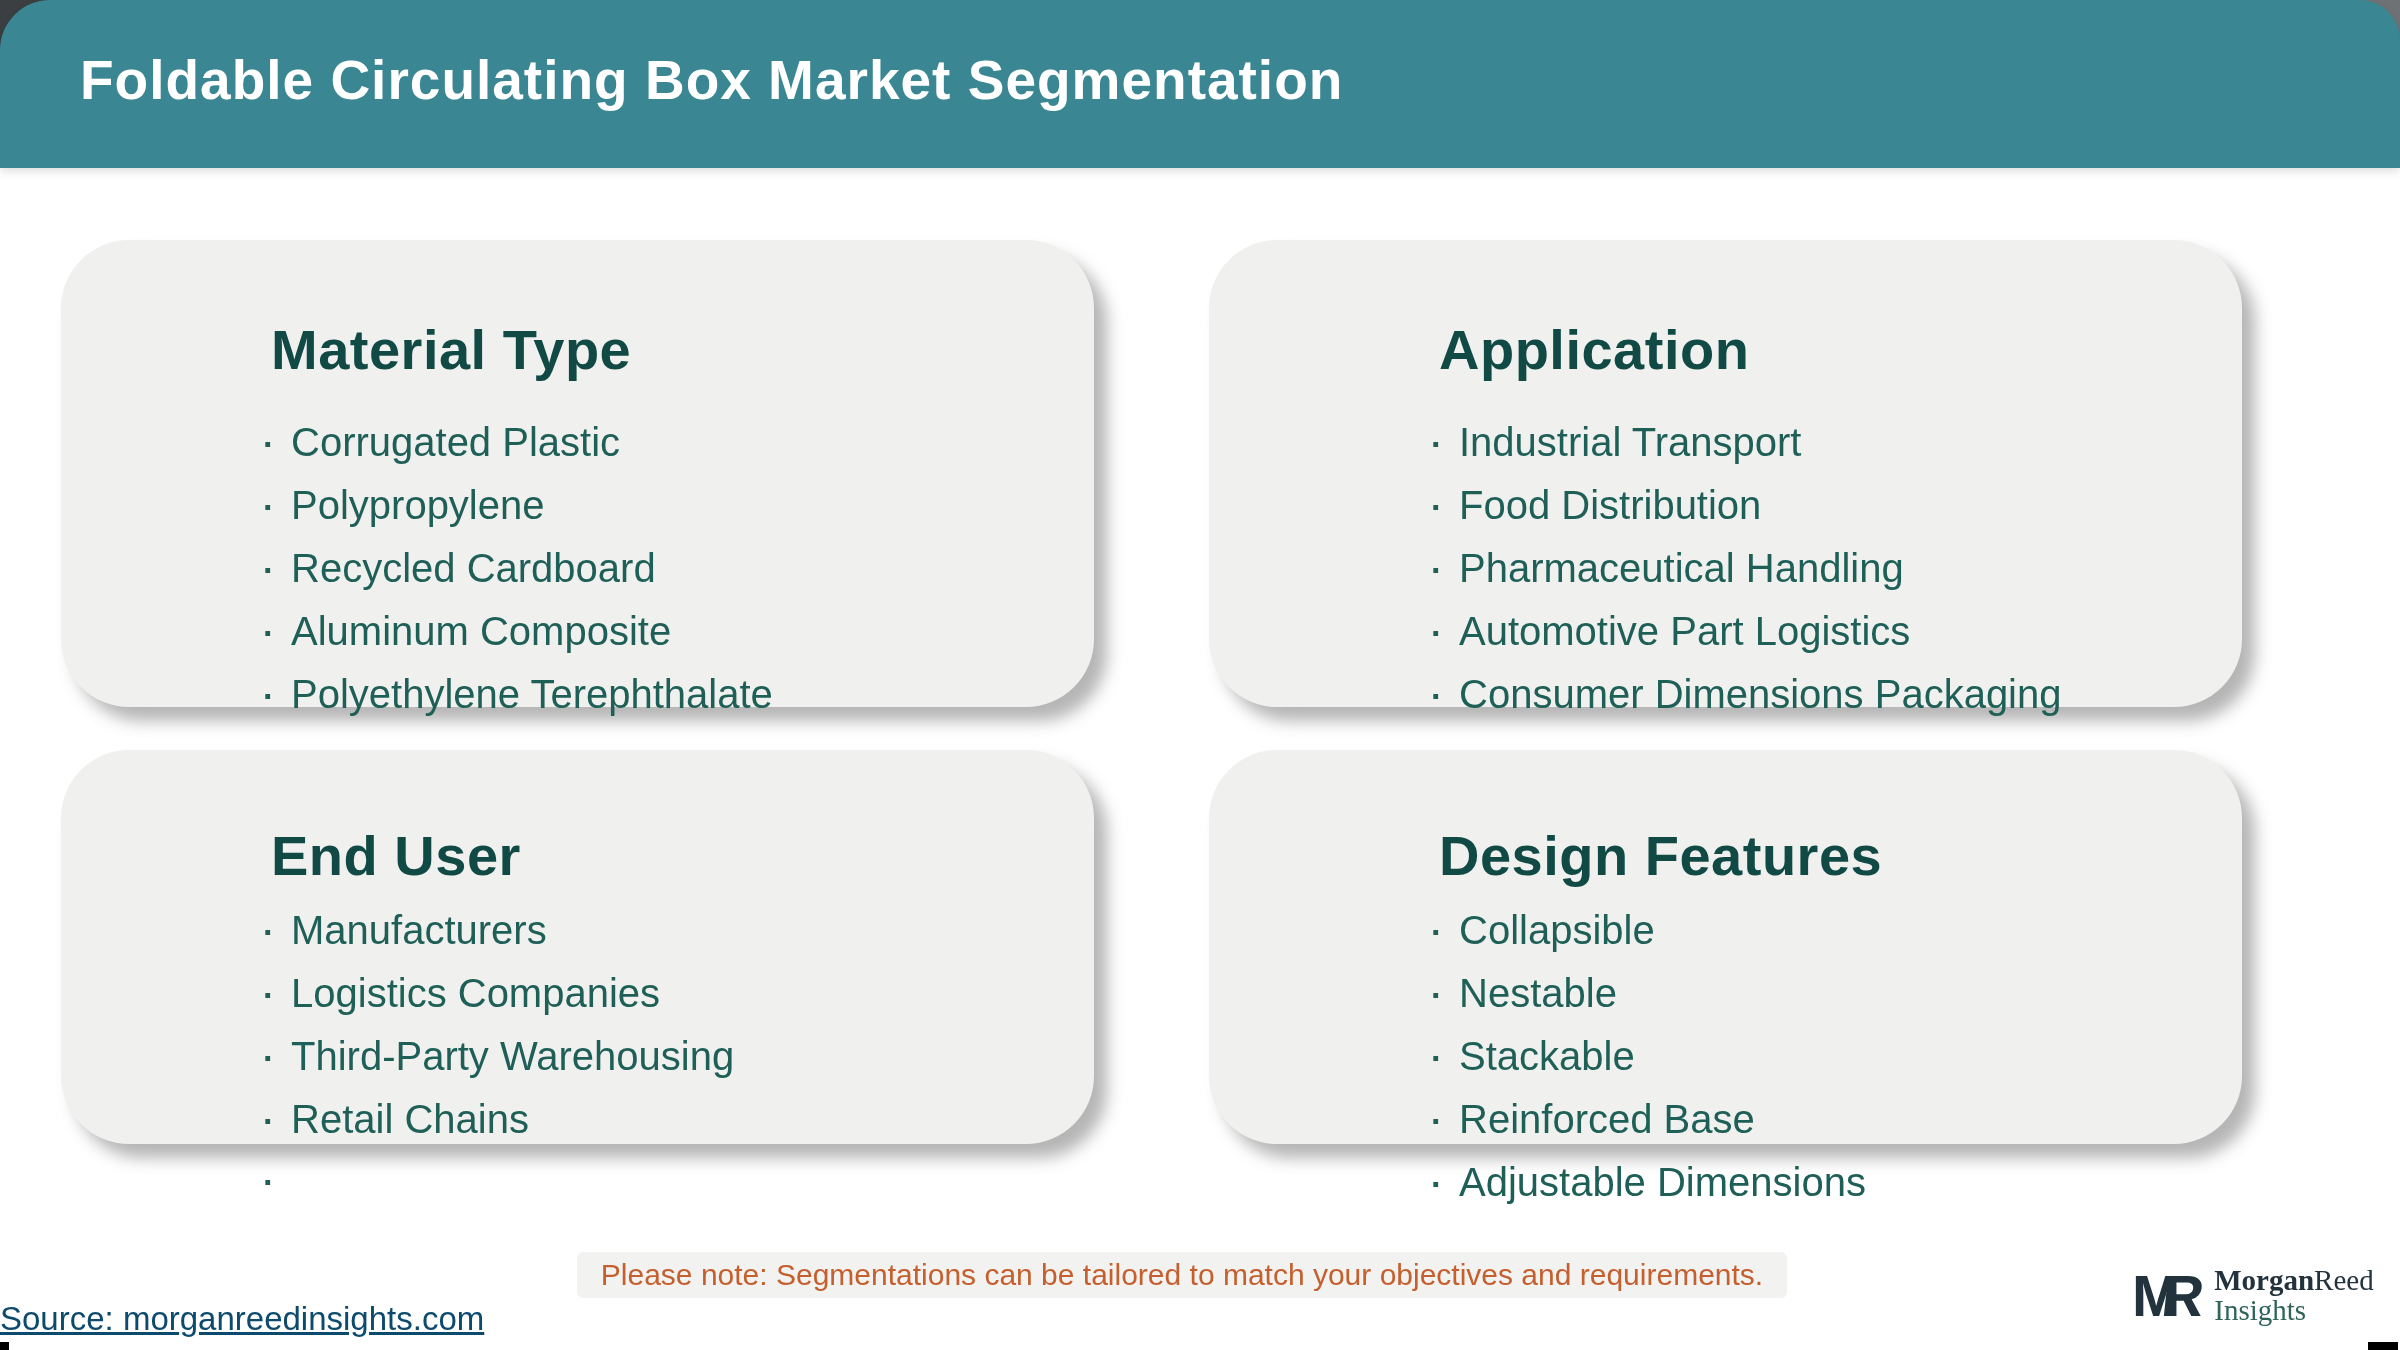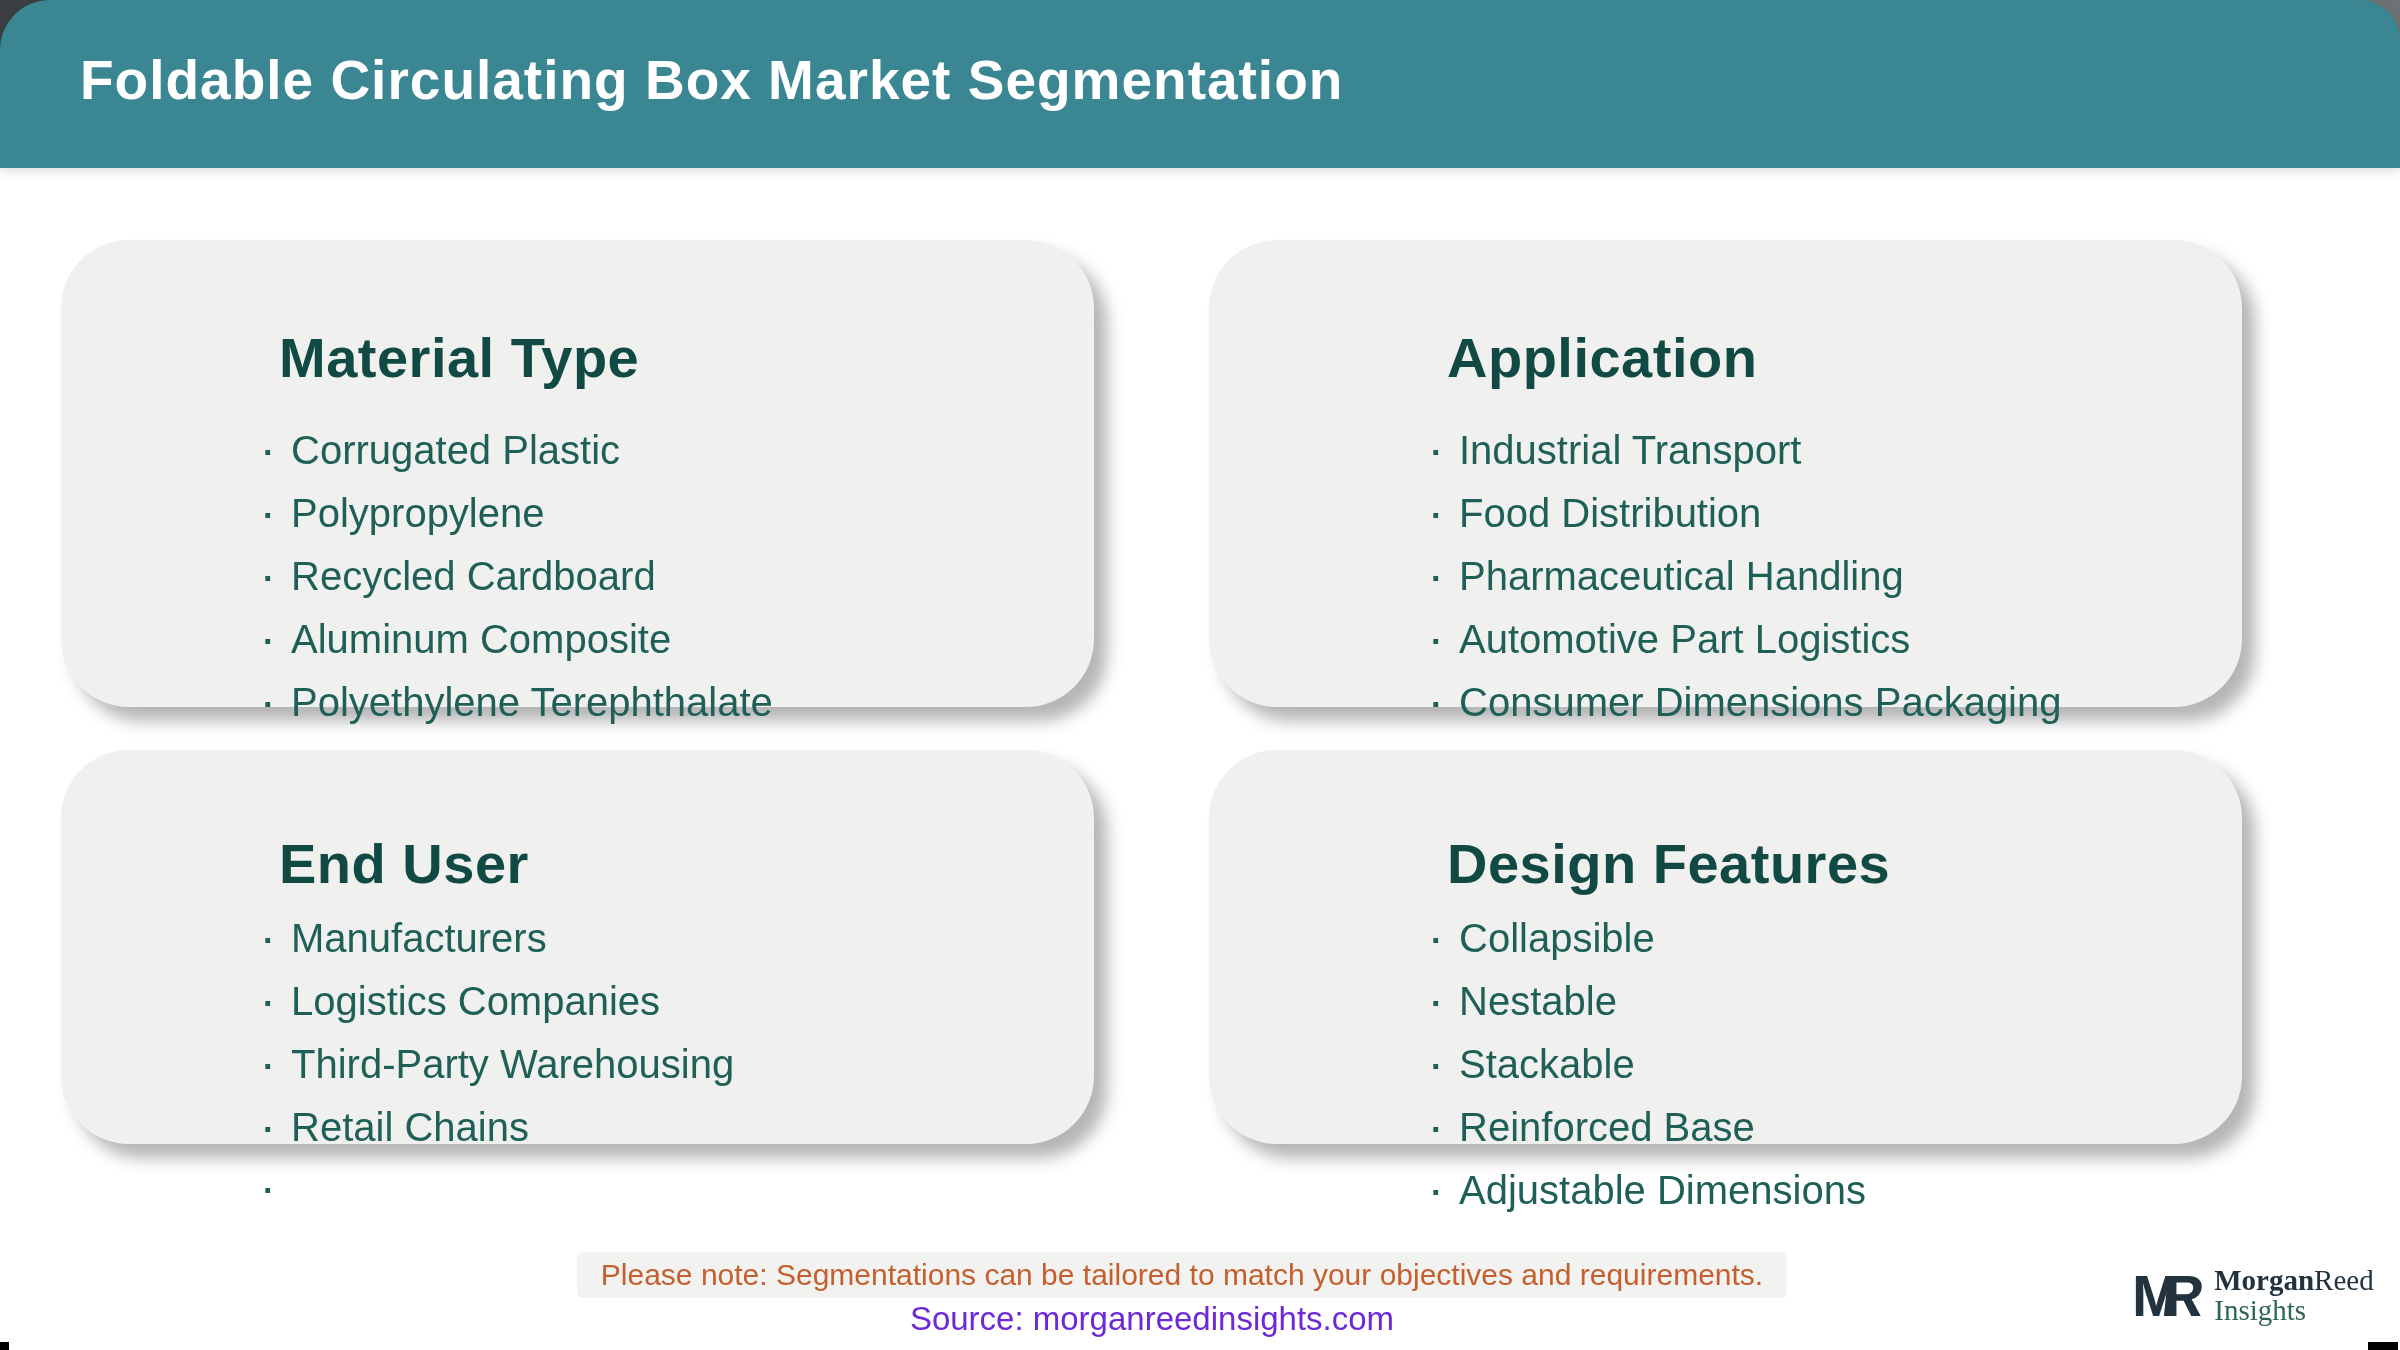--- a/index.html
+++ b/index.html
@@ -24,39 +24,39 @@
   .card{
     position:absolute;width:1033px;background:#f0f0ee;border-radius:68px;
     box-sizing:border-box;
     box-shadow:13px 14px 16px rgba(90,90,90,0.45);
   }
   .card.r1{top:240px;height:467px;padding-top:70px;}
   .card.r2{top:750px;height:394px;padding-top:66px;}
   .card.c1{left:61px;padding-left:202px;}
   .card.c2{left:1209px;padding-left:222px;}
   .card h2{
-    margin:16px;font-size:56px;line-height:64px;font-weight:700;color:#114a44;
+    margin:8px;font-size:56px;line-height:64px;font-weight:700;color:#114a44;
     letter-spacing:0.5px;
   }
   .card.r1 h2{margin-bottom:30px;}
   .card.r2 h2{margin-bottom:12px;}
   .card ul{list-style:none;margin:0;padding:0;}
   .card li{
     font-size:40px;line-height:61px;color:#1e5f57;display:flex;align-items:baseline;
   }
   .card li .dot{width:28px;color:#1e5f57;font-weight:700;font-size:34px;}
   .note-bar{
     position:absolute;left:577px;top:1252px;width:1210px;height:46px;
     background:#f2f2f1;border-radius:6px;
     display:flex;align-items:center;justify-content:center;
   }
   .note-bar span{color:#c55f2d;font-size:30px;}
   .source{
-    position:absolute;left:0;top:1300px;width:2304px;text-align:center;
-    color:#6d28d9;font-size:33px;
+    position:absolute;left:0;top:1300px;width:2304px;
+    color:#0c4a6e;font-size:33px;text-decoration:underline;
   }
   .logo{
     position:absolute;left:2132px;top:1266px;display:flex;align-items:center;gap:14px;
   }
   .monogram{
     display:flex;align-items:center;color:#22333e;font-weight:800;font-size:58px;
     letter-spacing:-4px;line-height:1;
   }
   .monogram .r{margin-left:-14px;transform:skewX(-6deg);}
   .logo-text{display:flex;flex-direction:column;font-family:"Liberation Serif", serif;line-height:1.02;}

